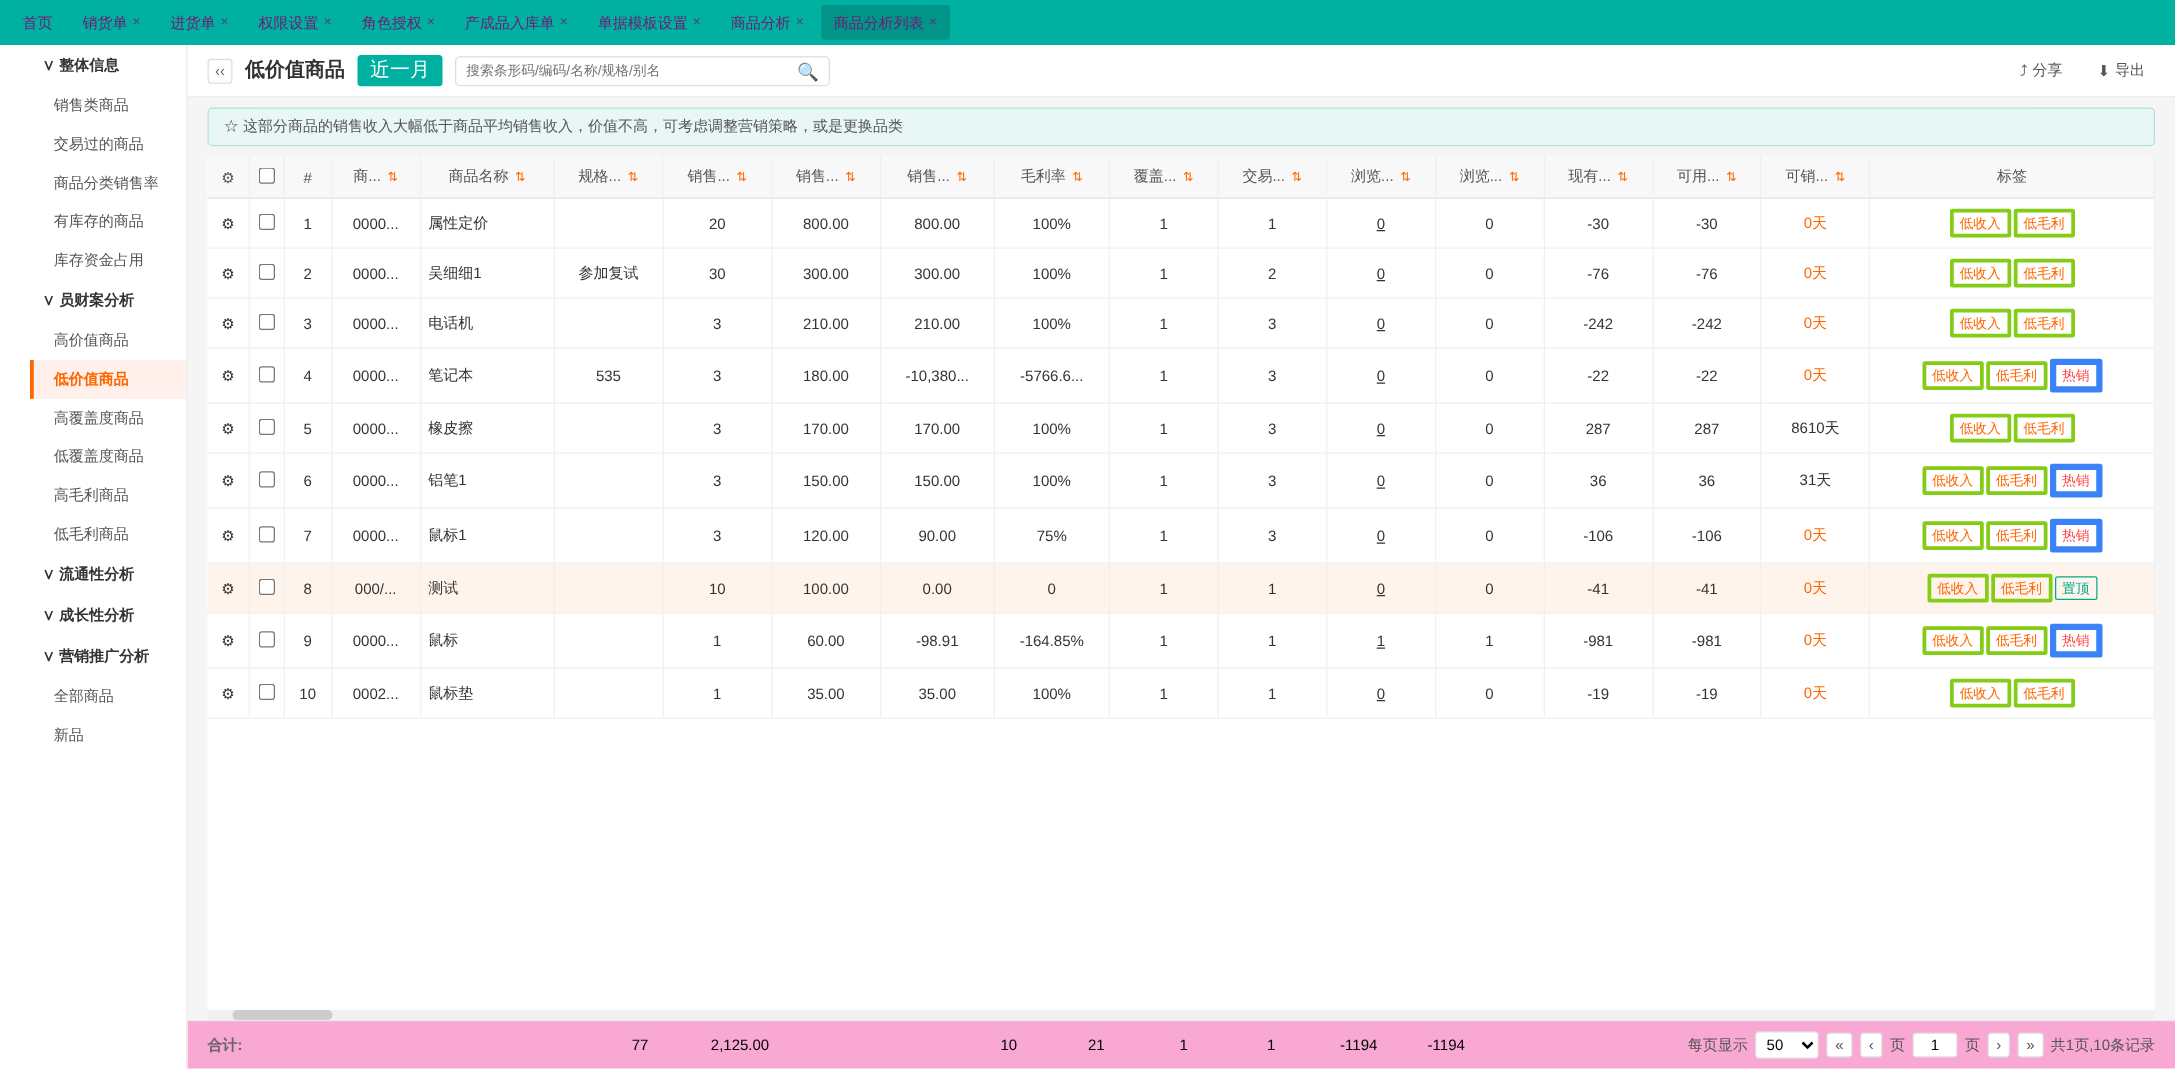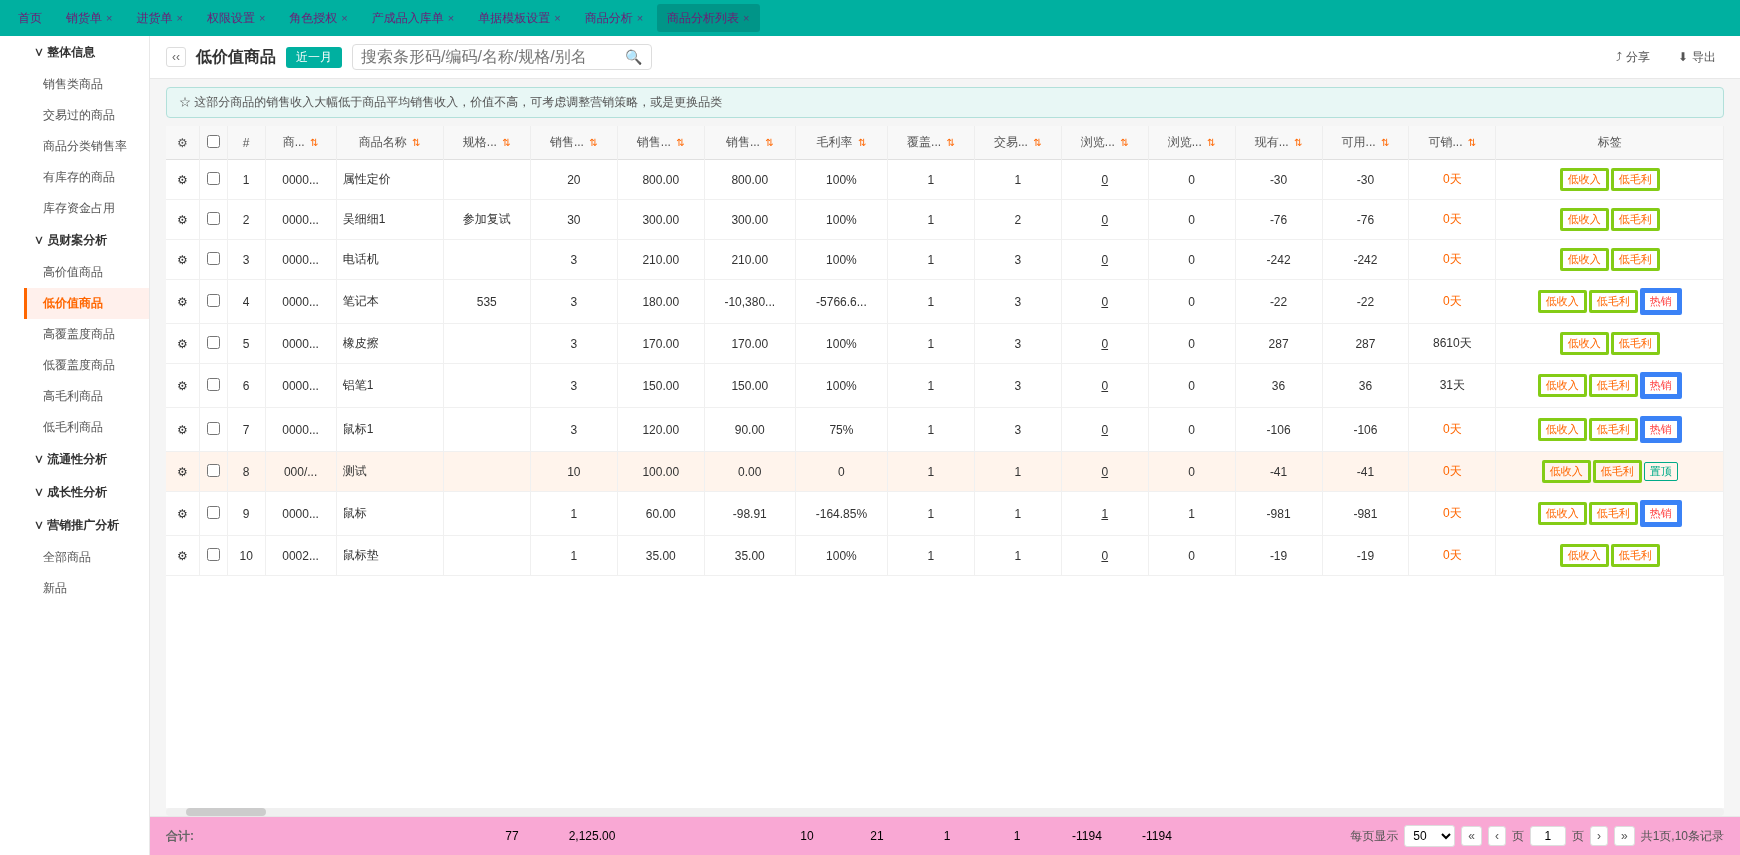--- a/index.html
+++ b/index.html
@@ -79,37 +79,37 @@
       font-size: 16px;
       font-weight: bold;
       color: #333;
     }
     .period-btn {
       background: #00b0a0;
       color: #fff;
       padding: 2px 10px;
       border-radius: 3px;
       cursor: pointer;
-      font-size: 12px;
+      font-size: 16px;
     }
     .search-box {
       display: flex;
       align-items: center;
       border: 1px solid #ddd;
       border-radius: 4px;
       padding: 3px 8px;
       gap: 6px;
       flex: 1;
       max-width: 300px;
     }
     .search-box input {
       border: none;
       outline: none;
       color: #aaa;
-      font-size: 16px;
+      font-size: 11px;
       width: 100%;
     }
     .search-icon { color: #ff6600; font-size: 14px; }
     .header-actions { margin-left: auto; display: flex; gap: 12px; }
     .header-btn {
       display: flex;
       align-items: center;
       gap: 4px;
       color: #555;
       cursor: pointer;

